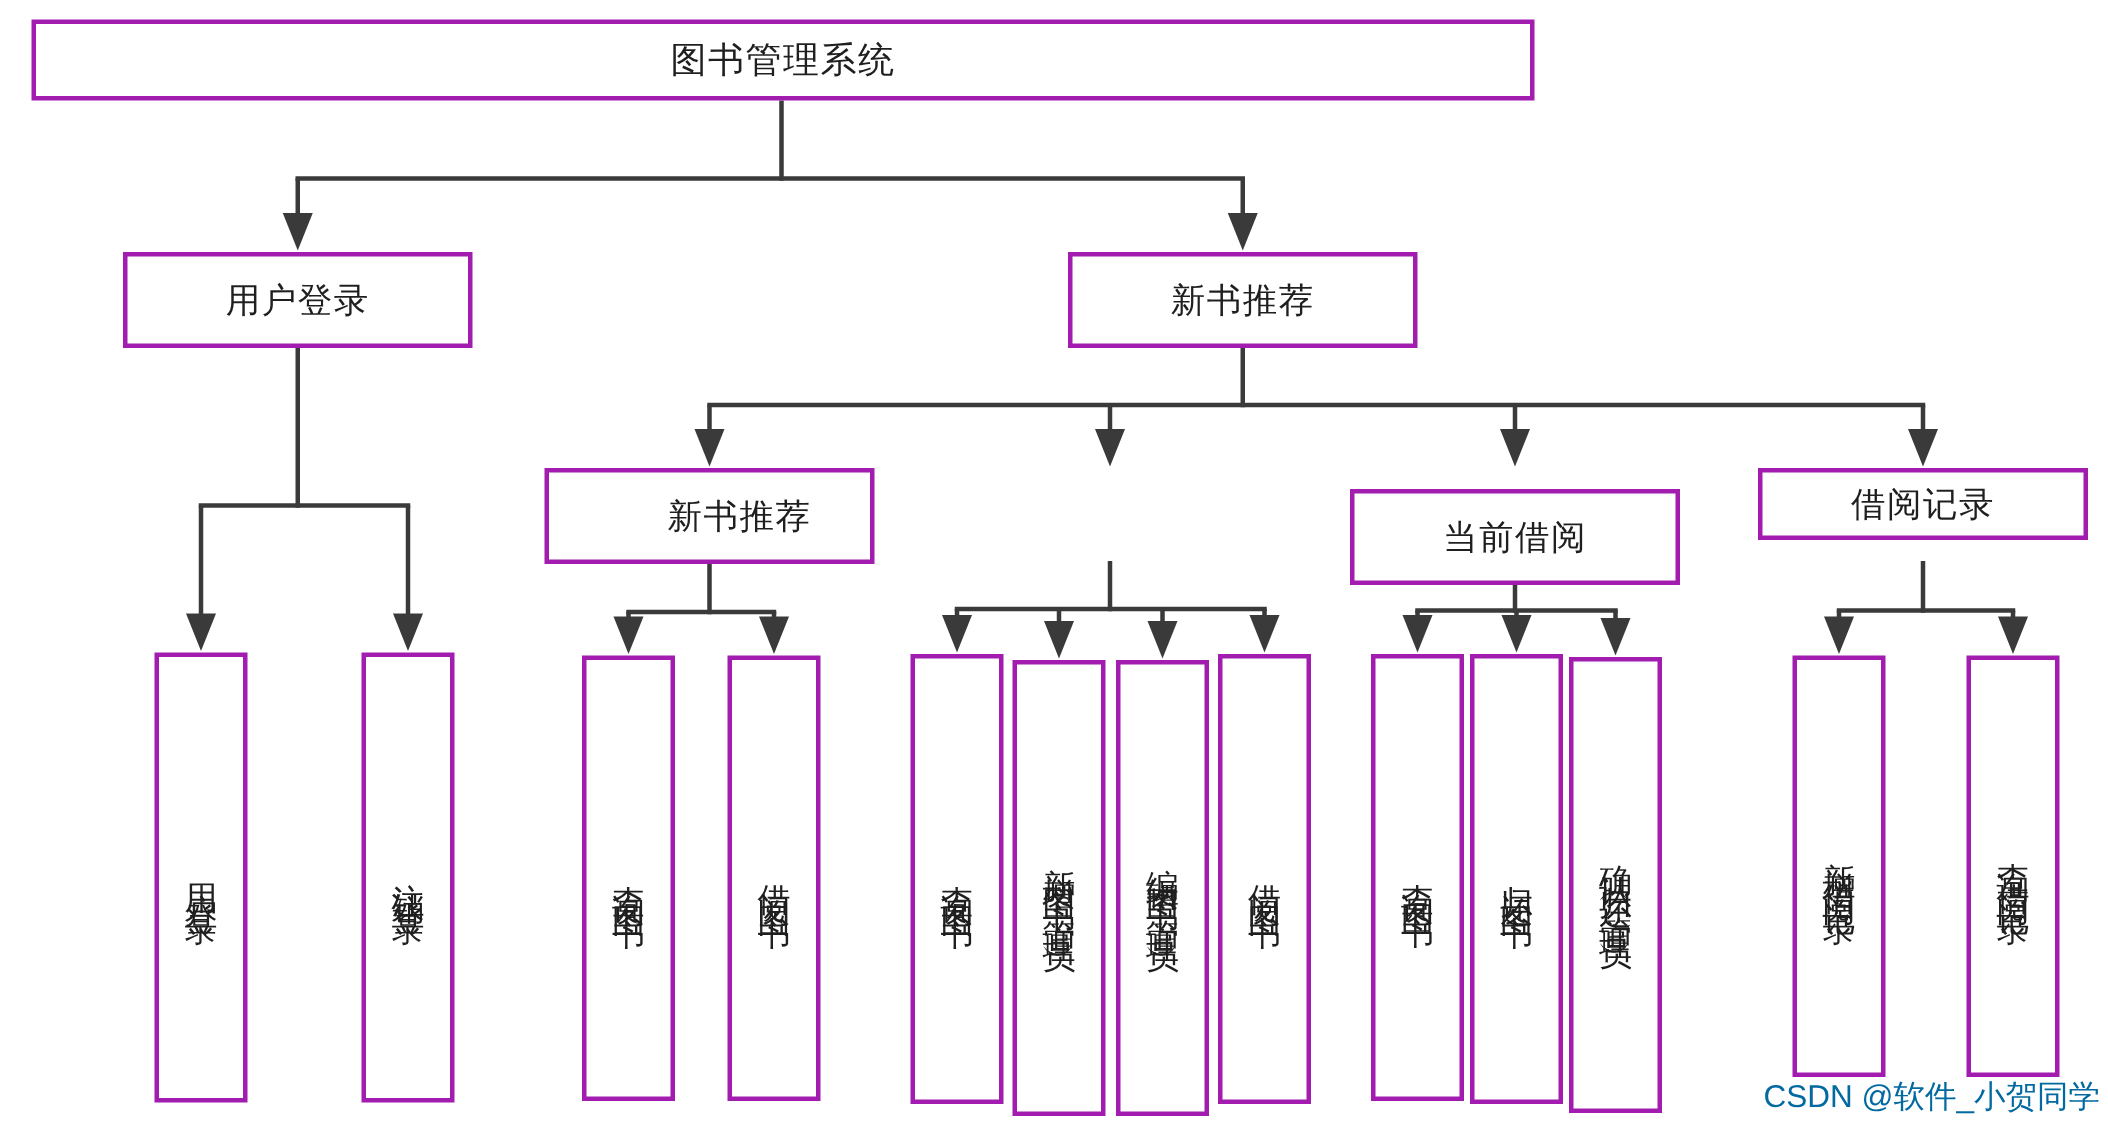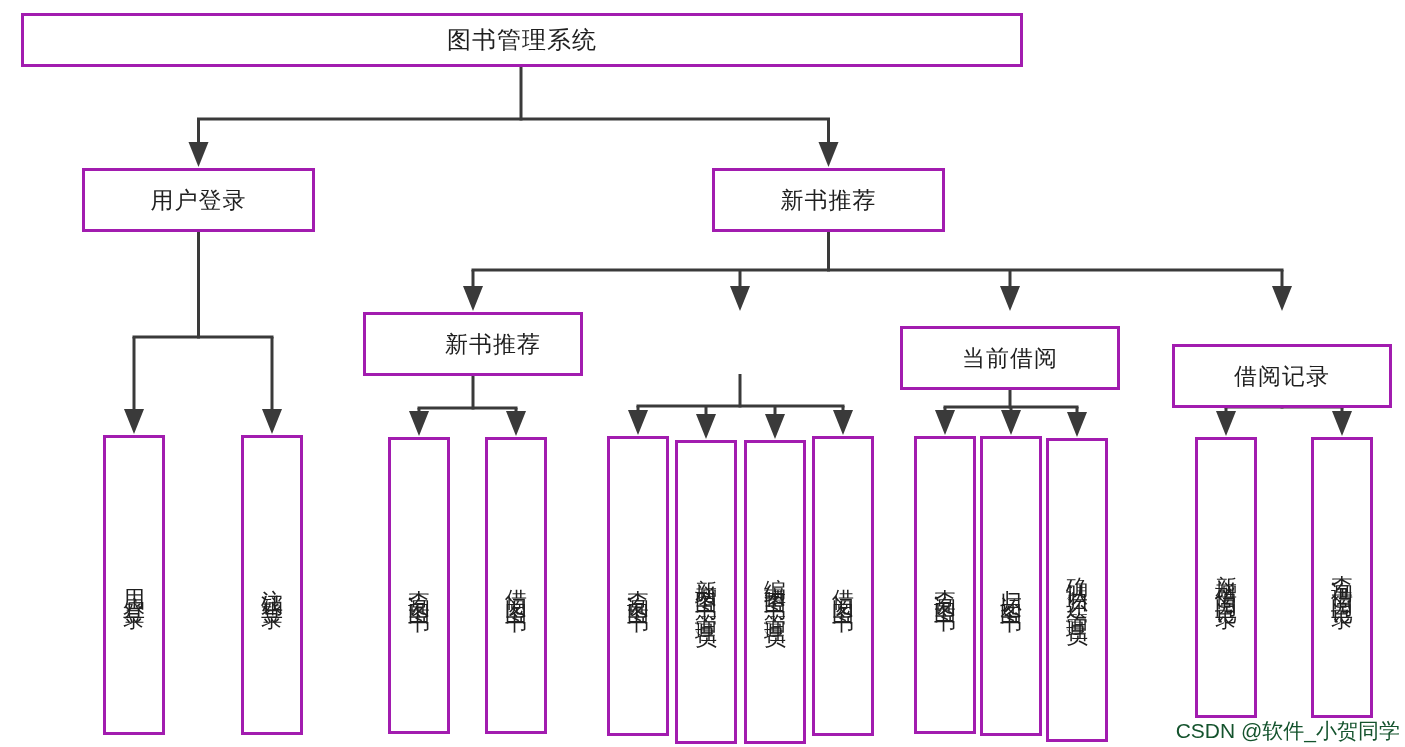--- a/index.html
+++ b/index.html
@@ -38,21 +38,21 @@
     writing-mode: vertical-rl;
     text-orientation: mixed;
     letter-spacing: 7px;
     line-height: 1;
   }
   .watermark {
     position: absolute;
     right: 5px;
     top: 717px;
     font-size: 21px;
-    color: #14532d;
+    color: #0369a1;
     z-index: 5;
     white-space: nowrap;
   }
   path.wire { stroke: #3a3a3a; stroke-width: 3; fill: none; }
   path.head { fill: #3a3a3a; stroke: none; }
 </style>
 </head>
 <body>
 
 <div class="canvas">
@@ -129,21 +129,21 @@
   <div class="node hnode" style="left:712px; top:168px; width:233px; height:64px;">
     <span>新书推荐</span>
   </div>
 
   <div class="node hnode" style="left:363px; top:312px; width:220px; height:64px;padding-left:40px;">
     <span>新书推荐</span>
   </div>
   <div class="node hnode" style="left:900px; top:326px; width:220px; height:64px;">
     <span>当前借阅</span>
   </div>
-  <div class="node hnode" style="left:1172px; top:312px; width:220px; height:64px;margin-top:32px;">
+  <div class="node hnode" style="left:1172px; top:312px; width:220px; height:48px;">
     <span>借阅记录</span>
   </div>
 
   <div class="node vnode" style="left:103px; top:435px; height:300px;">
     <span>用户登录</span>
   </div>
   <div class="node vnode" style="left:241px; top:435px; height:300px;">
     <span>注销登录</span>
   </div>
 

